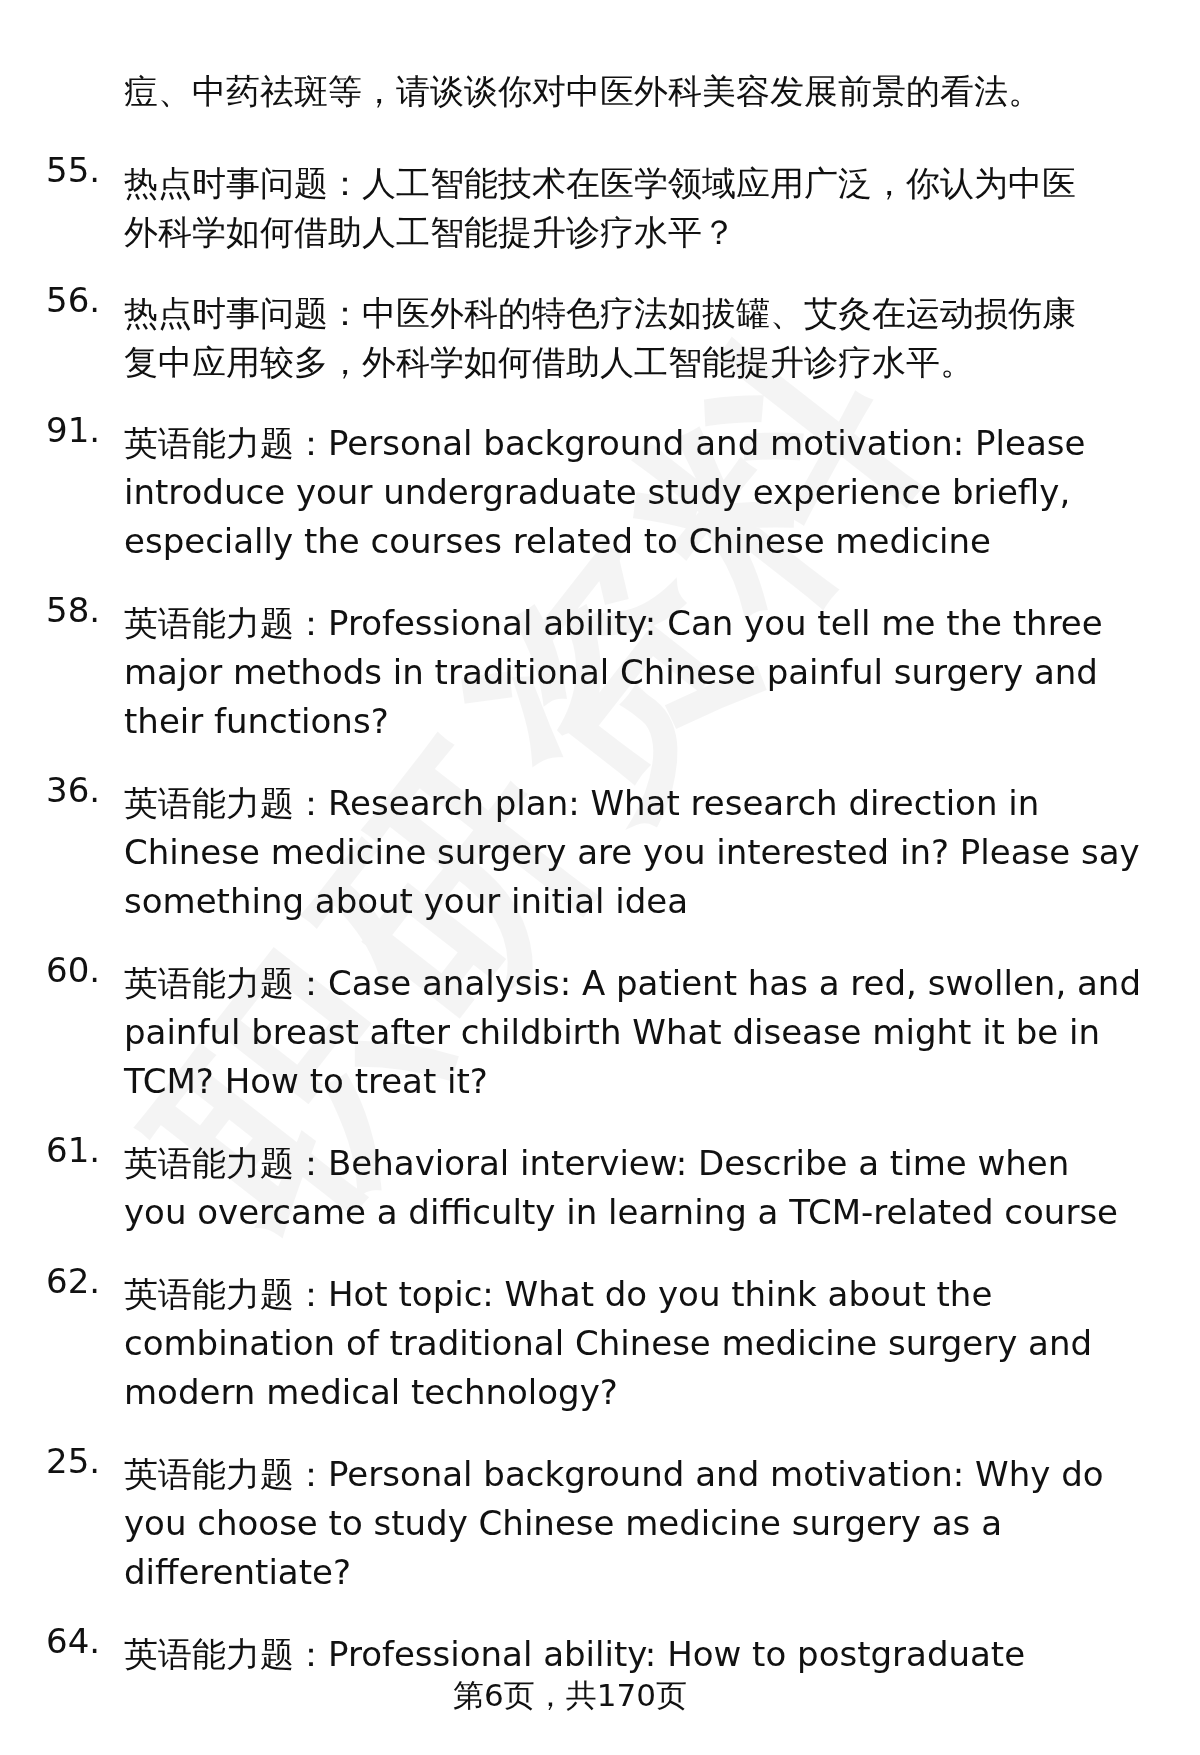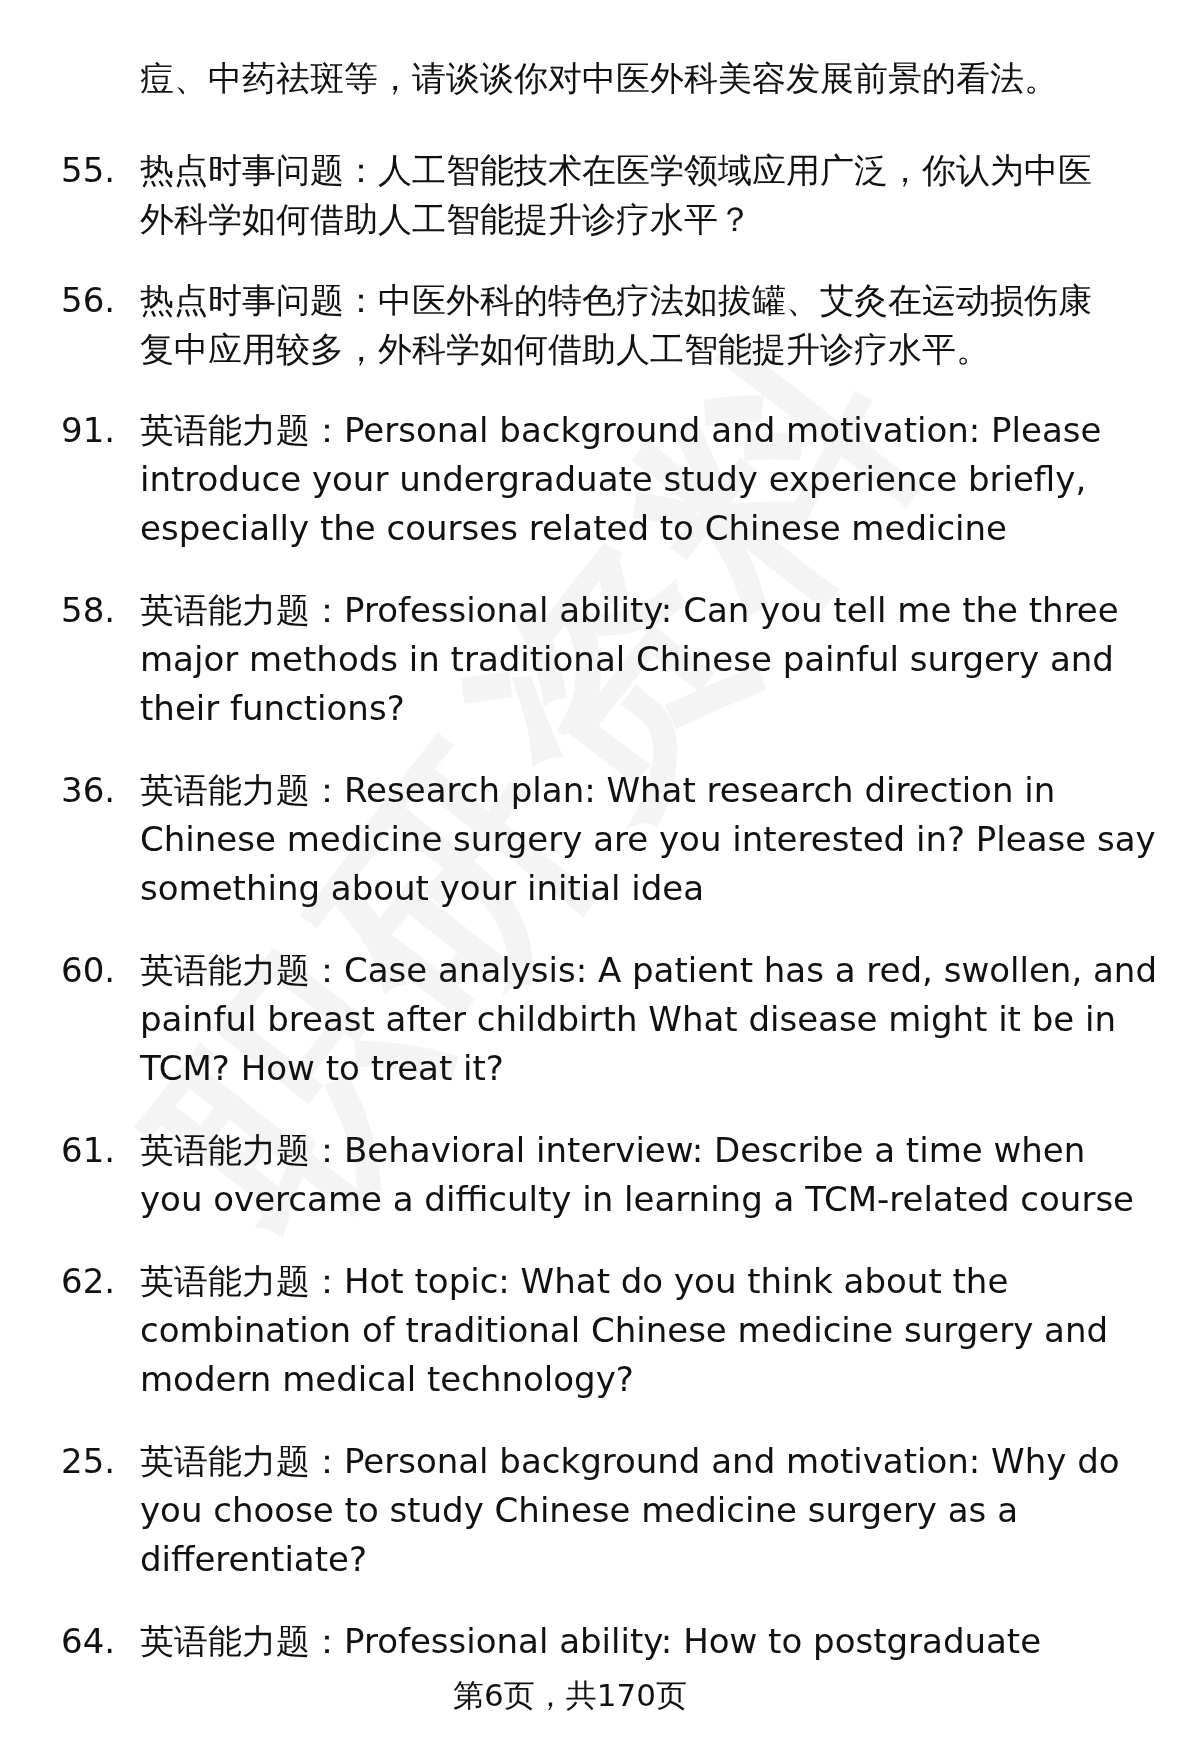--- a/index.html
+++ b/index.html
@@ -11,22 +11,22 @@
       position: absolute; left: 170px; top: 560px; width: 1000px; height: 700px;
       transform: rotate(-52deg); transform-origin: center;
       font-size: 250px; font-weight: bold; color: rgba(0,0,0,0.045);
       letter-spacing: 10px; white-space: nowrap; pointer-events: none;
       font-family: "DejaVu Sans", sans-serif;
     }
     .line {
       position: absolute; left: 0; height: 49px; line-height: 49px;
       font-size: 34px; white-space: nowrap;
     }
-    .num { position: absolute; left: 61px; width: 70px; }
-    .txt { position: absolute; left: 140px; }
+    .num { position: absolute; left: 46px; width: 70px; }
+    .txt { position: absolute; left: 124px; margin-top: 13px; }
     .footer {
       position: absolute; left: 0; width: 1140px; text-align: center;
       top: 1675px; font-size: 31px; line-height: 40px;
     }
   </style>
 </head>
 <body>
 
 <div class="watermark">职研资料</div>
 

